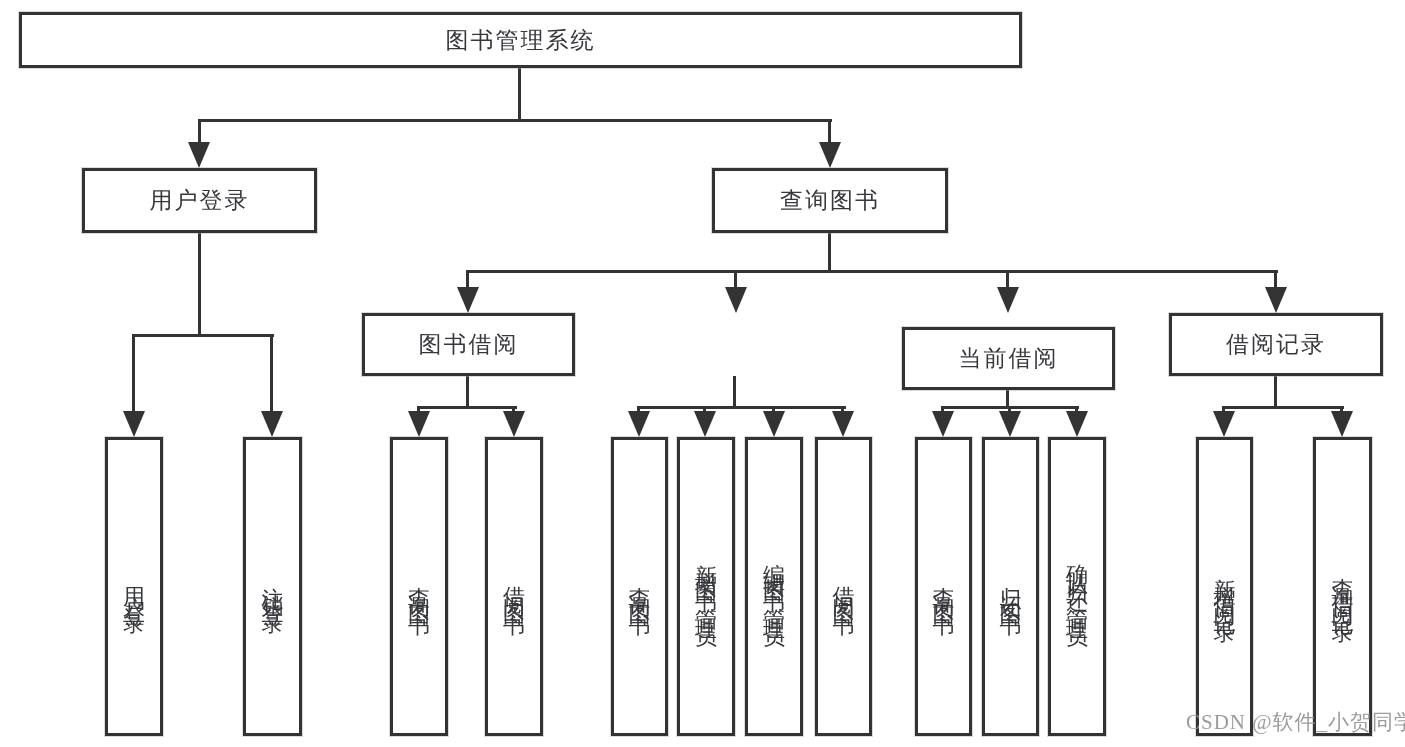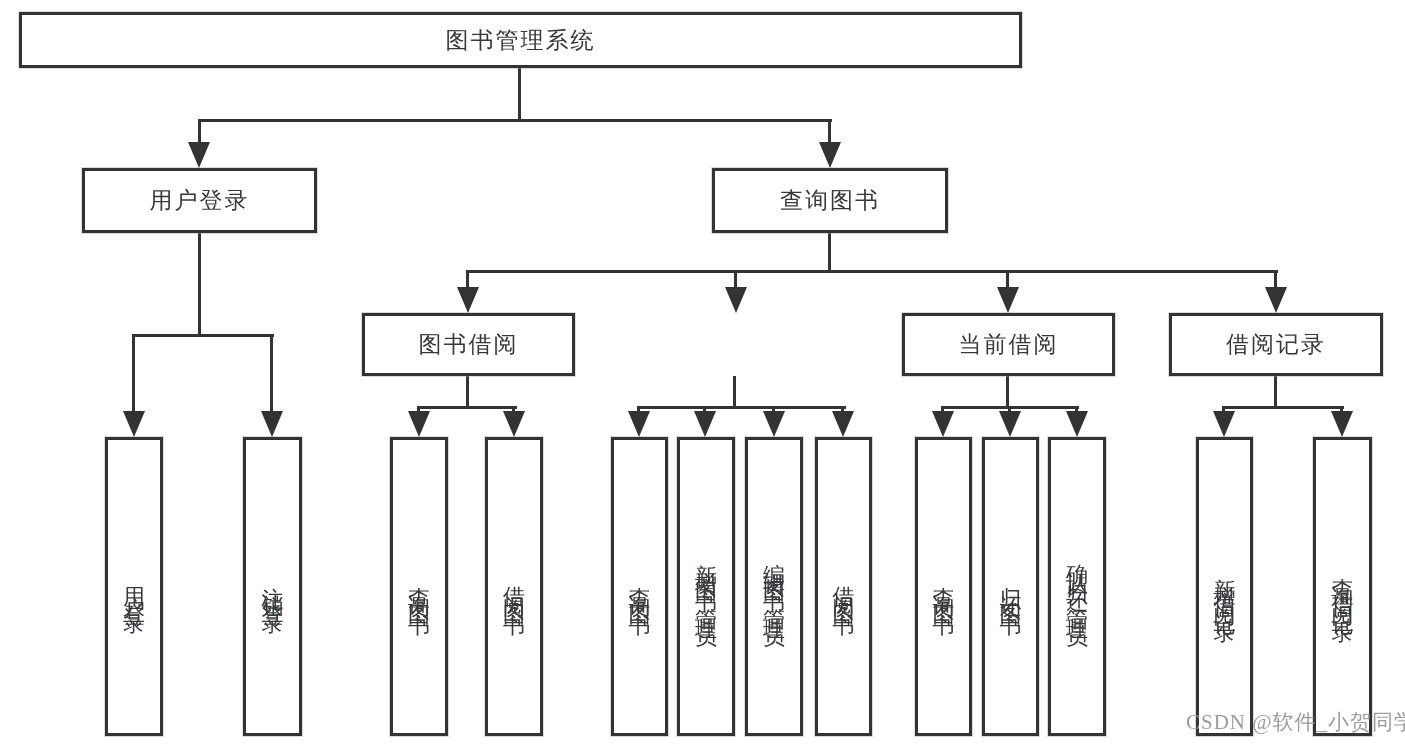--- a/index.html
+++ b/index.html
@@ -21,21 +21,21 @@
 <body>
 
 <div class="stage">
 
   <div class="box" style="left:19px;top:12px;width:1003px;height:56px">图书管理系统</div>
 
   <div class="box" style="left:82px;top:168px;width:235px;height:65px">用户登录</div>
   <div class="box" style="left:712px;top:168px;width:236px;height:65px">查询图书</div>
 
   <div class="box" style="left:362px;top:313px;width:213px;height:63px">图书借阅</div>
-  <div class="box" style="left:902px;top:313px;width:213px;height:63px">当前借阅</div>
+  <div class="box" style="left:902px;top:327px;width:213px;height:63px">当前借阅</div>
   <div class="box" style="left:1169px;top:313px;width:214px;height:63px">借阅记录</div>
 
   <div class="box leaf" style="left:105px;top:437px;width:58px;height:299px">用户登录</div>
   <div class="box leaf" style="left:243px;top:437px;width:59px;height:299px">注销登录</div>
 
   <div class="box leaf" style="left:390px;top:437px;width:58px;height:299px">查询图书</div>
   <div class="box leaf" style="left:485px;top:437px;width:58px;height:299px">借阅图书</div>
 
   <div class="box leaf" style="left:611px;top:437px;width:57px;height:299px">查询图书</div>
   <div class="box leaf" style="left:677px;top:437px;width:58px;height:299px">新增图书（管理员）</div>

